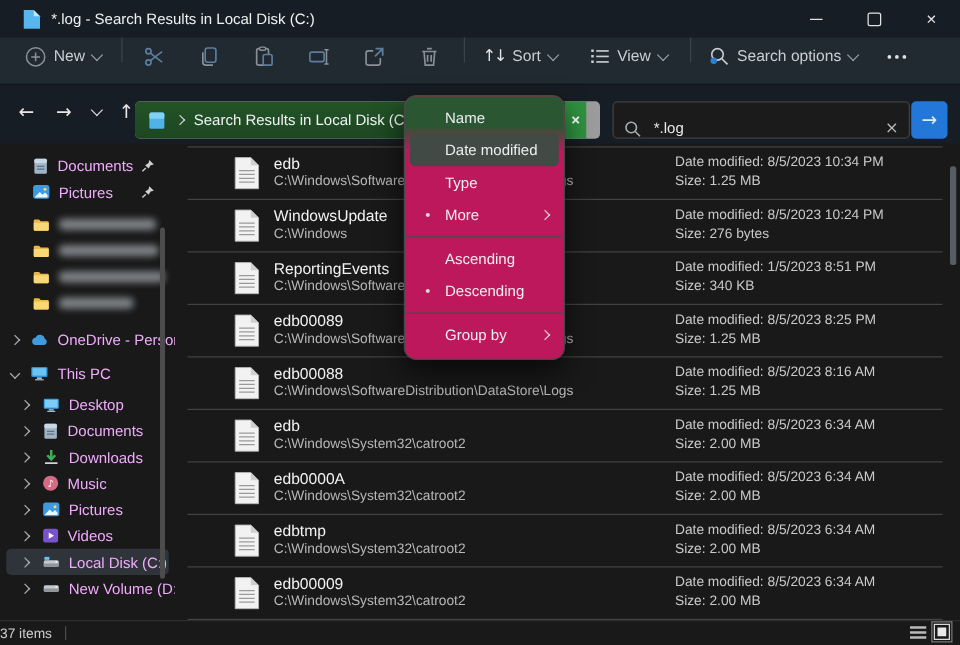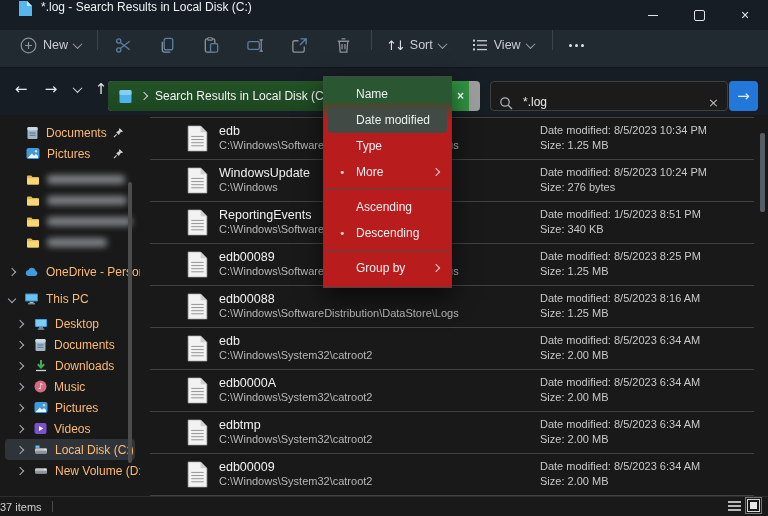--- a/index.html
+++ b/index.html
@@ -3,21 +3,21 @@
 <meta charset="utf-8">
 <style>
   html,body{margin:0;padding:0}
   body{width:768px;height:516px;position:relative;overflow:hidden;
        background:#171d24;color:#e8e8e8;
        font-family:"Liberation Sans","DejaVu Sans",sans-serif;font-size:12px;
        -webkit-font-smoothing:antialiased}
   svg{display:block}
 
   
-  .titlebar{position:absolute;top:0;left:0;right:0;height:30px;display:flex;background:#171d24}
+  .titlebar{position:absolute;top:0;left:0;right:0;height:30px;display:flex;align-items:center;background:#171d24}
   .title-ic{margin:0 8px 0 18px}
   .title-txt{font-size:12px;color:#eef1f3}
   .capbtns{position:absolute;right:0;top:0;height:30px;display:flex}
   .capbtn{width:46px;height:30px;display:flex;align-items:center;justify-content:center;color:#dfe3e6}
   .min-glyph{width:10px;height:1px;background:#dfe3e6}
   .max-glyph{width:9px;height:9px;border:1px solid #dfe3e6;border-radius:2px}
   .close-glyph{font-size:14px;line-height:1}
 
   
   .toolbar{position:absolute;top:30px;left:0;right:0;height:37px;background:#212931;border-bottom:1px solid #10151b;display:flex;align-items:flex-start}
@@ -41,21 +41,21 @@
   .searchbox{position:absolute;left:490px;top:14px;width:238px;height:30px;background:#1b1b1b;border:1px solid #404040;border-radius:4px;box-sizing:border-box;display:flex;align-items:flex-end;padding:0 8px;gap:8px}
   .searchbox input{flex:1;background:transparent;border:none;outline:none;color:#e8e8e8;font-size:12px;font-family:inherit}
   .sb-clear{color:#b9b9b9;font-size:13px;font-family:"DejaVu Sans",sans-serif}
   .gobtn{position:absolute;left:729px;top:14px;width:29px;height:30px;background:#2277d8;border-radius:4px;display:flex;align-items:center;justify-content:center;color:#dcedfc;font-size:15px;font-family:"DejaVu Sans",sans-serif}
 
   
   .content{position:absolute;top:115px;left:0;right:0;bottom:19px;background:#191919;display:flex}
 
   
   .sidebar{width:140px;position:relative;overflow:hidden;flex:none;padding-top:7px}
-  .si{height:21px;display:flex;align-items:center;gap:7px;color:#fdba74;font-size:12px;padding-left:26px;position:relative;white-space:nowrap;overflow:hidden}
+  .si{height:21px;display:flex;align-items:center;gap:7px;color:#f0abfc;font-size:12px;padding-left:26px;position:relative;white-space:nowrap;overflow:hidden}
   .si .pin{position:absolute;left:113px;top:5px}
   .root{padding-left:24px}
   .root .tchv{position:absolute;left:9px}
   .si2{padding-left:34px}
   .si2 .tchv{position:absolute;left:17px}
   .tchv{width:5px;height:5px;border-right:1.2px solid #a9adb2;border-bottom:1.2px solid #a9adb2}
   .tchv.r{transform:rotate(-45deg)}
   .tchv.d{transform:rotate(45deg)}
   .sel{background:#2f343a;border-radius:4px;margin:0 5px;padding-left:29px}
   .sel .tchv{left:12px}
@@ -67,21 +67,21 @@
   .list{margin:2px 14px 0 10px;border-top:1px solid #424242}
   .row{height:41px;border-bottom:1px solid #424242;display:flex;align-items:center;position:relative}
   .fic{margin-left:37px;flex:none}
   .fmeta{margin-left:11px;line-height:1.25}
   .fname{font-size:12.5px;color:#f2f2f2}
   .fpath{font-size:11px;color:#b7b7b7}
   .fdates{position:absolute;left:390px;top:5px;line-height:1.35;font-size:11px;color:#c9c9c9}
   .list-scroll{position:absolute;right:3px;top:18px;width:5px;height:79px;background:#575d65;border-radius:2px}
 
   
-  .menu{position:absolute;left:323px;top:76px;width:127px;background:#b91c1c;border:1px solid #474747;border-radius:0;box-shadow:0 10px 22px rgba(0,0,0,.6);padding:4px 0 6px;z-index:50;overflow:hidden}
+  .menu{position:absolute;left:323px;top:76px;width:127px;background:#be185d;border:1px solid #474747;border-radius:10px;box-shadow:0 10px 22px rgba(0,0,0,.6);padding:4px 0 6px;z-index:50;overflow:hidden}
   .menu::before{content:"";position:absolute;top:0;left:0;right:0;height:44px;background:linear-gradient(180deg,#2a5632 0%,#2a5632 55%,rgba(42,86,50,0) 100%)}
   .mi{height:26px;display:flex;align-items:center;padding-left:32px;font-size:12px;color:#eceff1;position:relative;z-index:1}
   .mi .dot{position:absolute;left:15px;color:#d9d9d9;font-size:11px;font-family:"DejaVu Sans",sans-serif}
   .mi .sub{position:absolute;right:12px}
   .mi.hov{background:#414a44;border-radius:4px;margin:0 4px;padding-left:28px}
   .msep{height:1px;background:#4a4a4a;margin:4px 1px;position:relative;z-index:1}
 
   
   .statusbar{position:absolute;left:0;right:0;bottom:0;height:19px;background:#191919;border-top:1px solid #2d2d2d;display:flex;align-items:center;font-size:11px;color:#cfcfcf}
   .sb-count{}
@@ -198,20 +198,31 @@
             <rect x="5" y="11.9" width="10" height="1.3"></rect>
           </g>
         </svg>
     </span>
     <span class="tb-lbl">View</span>
     <span class="chv"></span>
   </div>
 
   <div class="tb-div" style="margin-left:10px"></div>
 
+  <div class="tbbtn" style="margin-left:6px">
+    <span>
+      <svg width="17" height="17" viewBox="0 0 17 17" fill="none">
+          <circle cx="7" cy="6.5" r="4.6" stroke="#c9ced3" stroke-width="1.3"></circle>
+          <path d="M10.5 10 L15 14.5" stroke="#c9ced3" stroke-width="1.3"></path>
+          <circle cx="4" cy="11.5" r="2.6" fill="#2f7fd4"></circle>
+        </svg>
+    </span>
+    <span class="tb-lbl">Search options</span>
+    <span class="chv"></span>
+  </div>
   <div class="tbbtn" style="margin-left:8px">
     <span class="dots">
         <i></i>
         <i></i>
         <i></i>
       </span>
   </div>
 </div>
 
 <div class="navrow">

